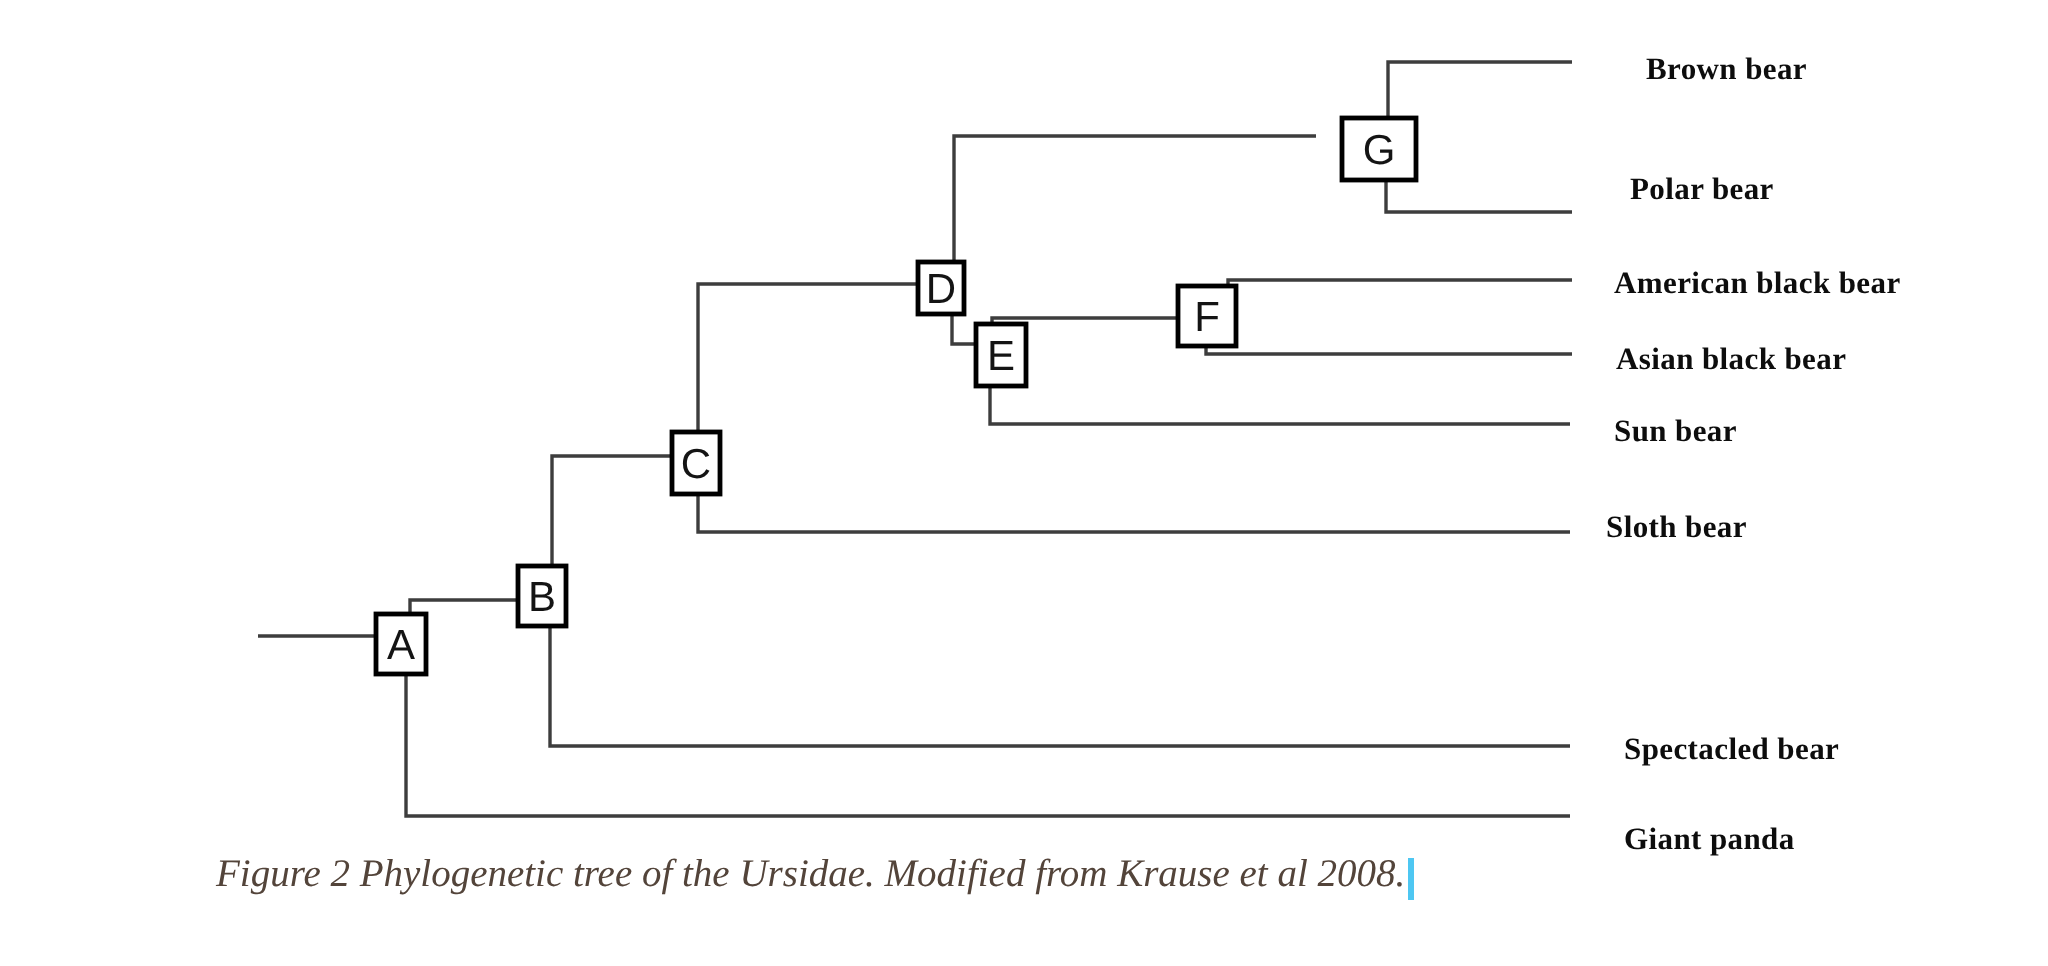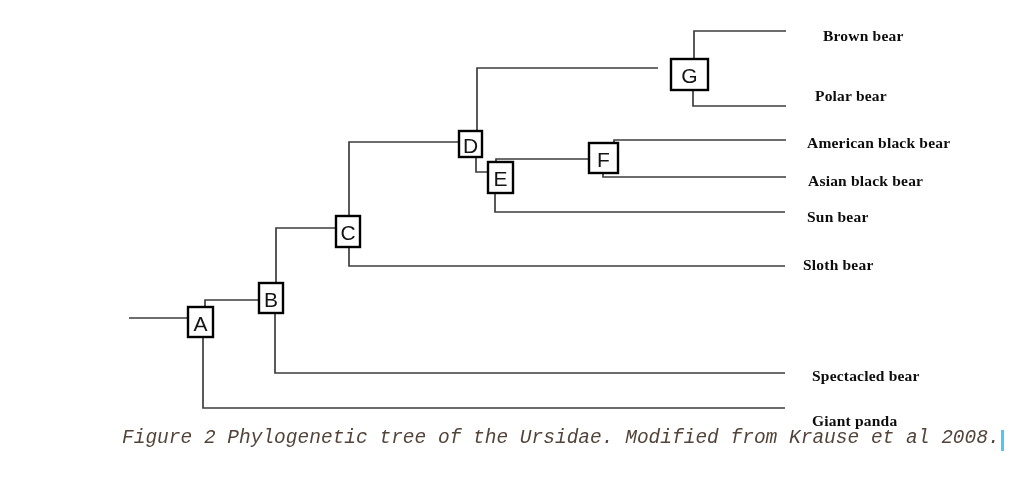--- a/index.html
+++ b/index.html
@@ -32,23 +32,23 @@
   .taxon-label {
     font-family: "Liberation Serif", serif;
     font-weight: bold;
     font-size: 15.5px;
     fill: #0d0d0d;
     letter-spacing: 0.2px;
     dominant-baseline: central;
   }
   #caption {
     position: absolute;
-    left: 122px;
+    left: 108px;
     top: 426px;
-    font-family: Liberation Mono, monospace;
+    font-family: Liberation Serif, serif;
     font-style: italic;
     font-size: 19.5px;
     line-height: 24px;
     white-space: nowrap;
   }
   #caret {
     display: inline-block;
     width: 3px;
     height: 21px;
     vertical-align: text-bottom;

